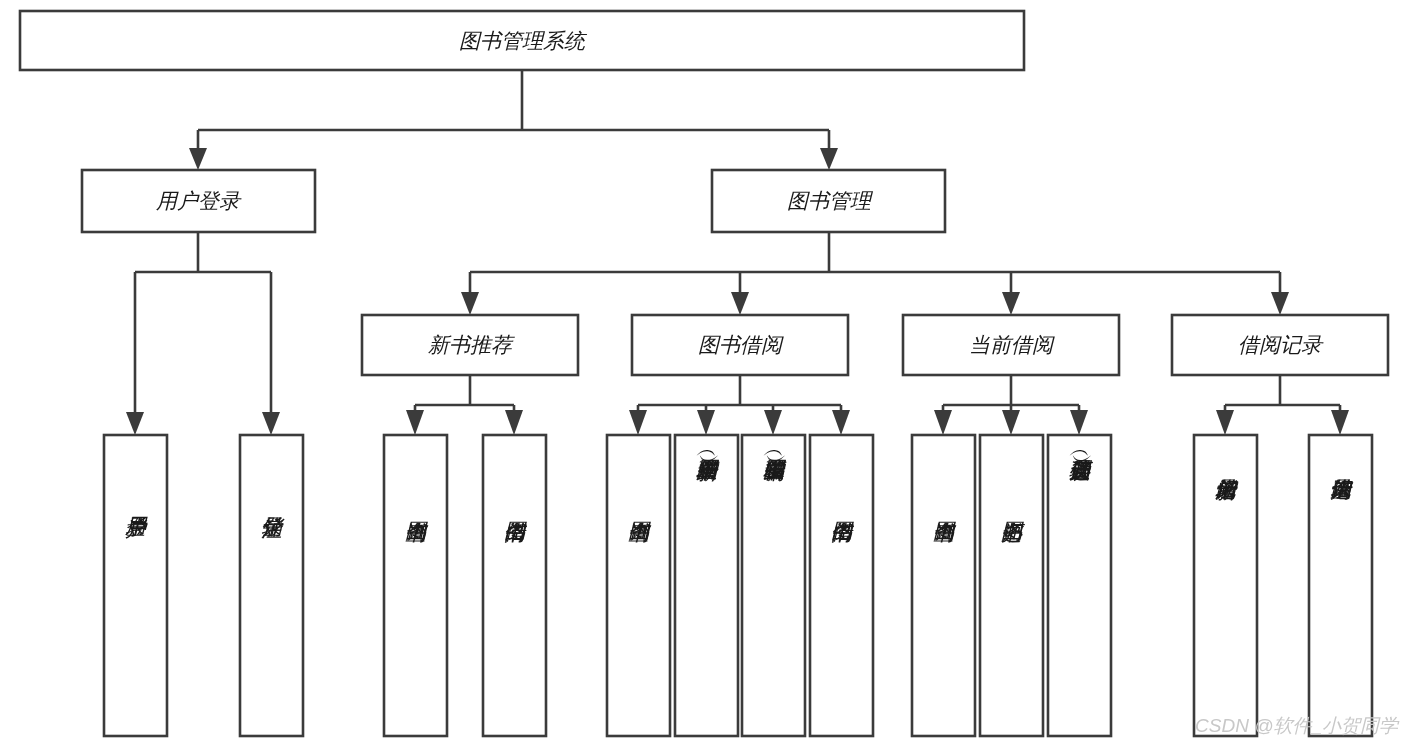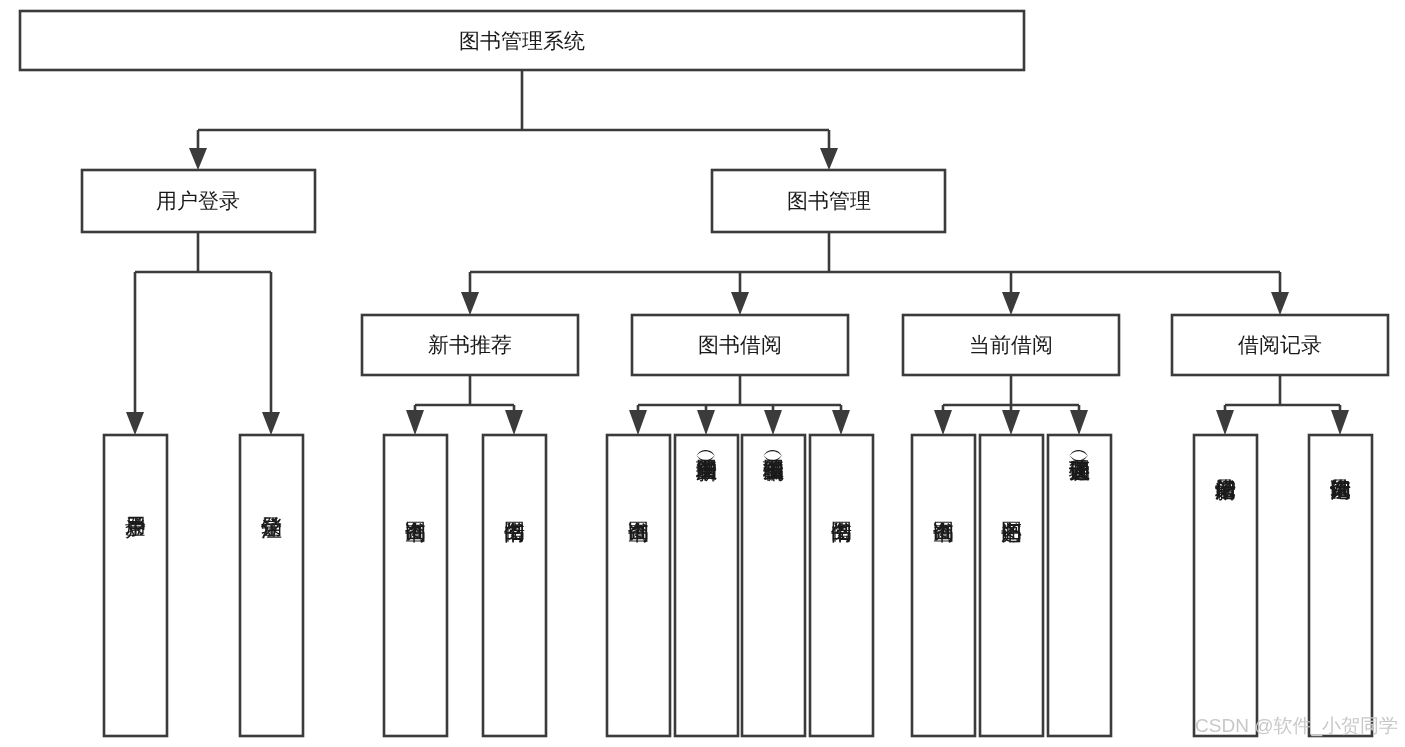--- a/index.html
+++ b/index.html
@@ -9,20 +9,21 @@
   }
   body {
     font-family: "Liberation Sans", "DejaVu Sans", sans-serif;
   }
   #diagram-root {
     position: relative;
     width: 1405px;
     height: 747px;
     background: #ffffff;
     overflow: hidden;
+    font-style: italic;
   }
   svg#tree-svg {
     position: absolute;
     left: 0;
     top: 0;
     width: 1405px;
     height: 747px;
     display: block;
   }
   .node-box {

